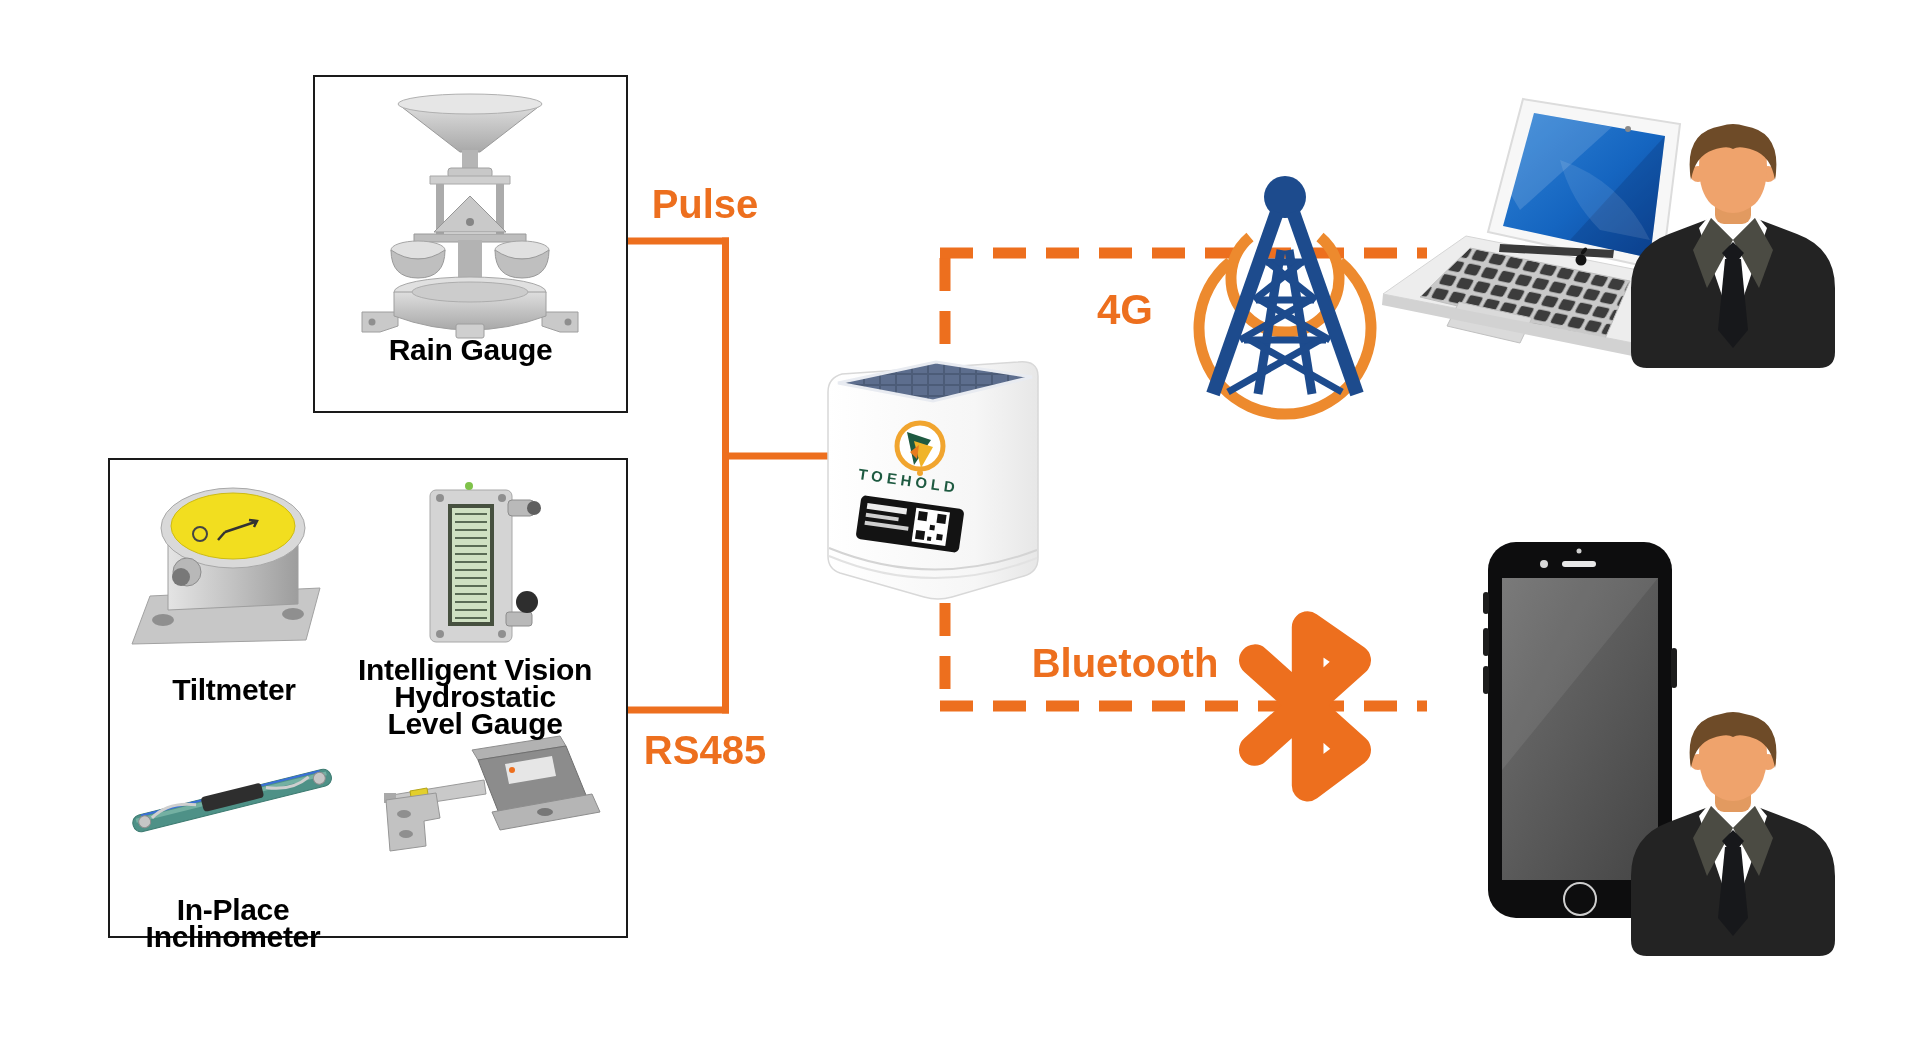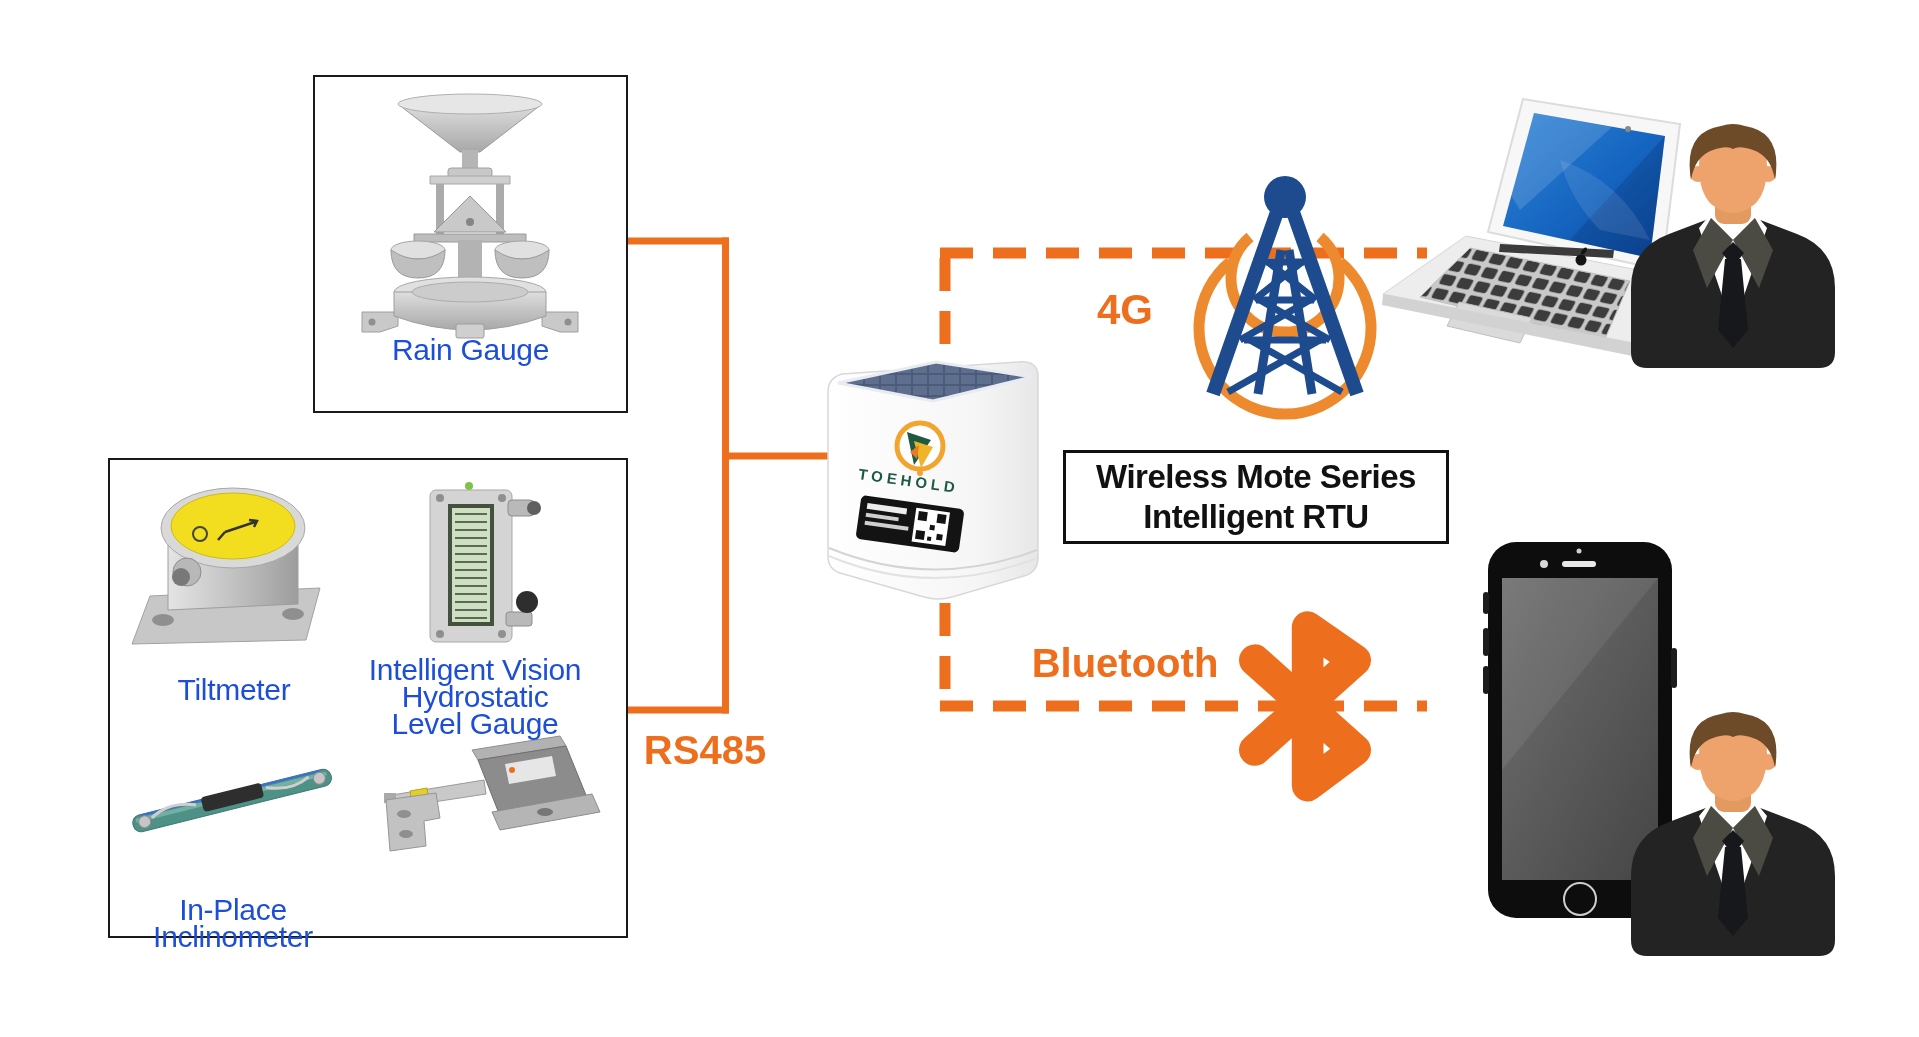--- a/index.html
+++ b/index.html
@@ -5,21 +5,21 @@
   html,body{margin:0;padding:0;background:#fff;}
   .stage{
     position:relative;width:1919px;height:1037px;background:#ffffff;overflow:hidden;
     font-family:"Liberation Sans",sans-serif;color:#1f1f1f;
   }
   .absbox{position:absolute;box-sizing:border-box;}
   .frame{border:2px solid #1a1a1a;background:transparent;z-index:1;}
   .gfx{position:absolute;left:0;top:0;z-index:2;}
   .lbl{
     position:absolute;z-index:3;text-align:center;white-space:pre-line;
-    font-weight:400;color:#1d4ed8;
+    font-weight:700;color:#000000;
   }
   .sensor-lbl{font-size:30px;line-height:27px;letter-spacing:-0.3px;}
   .conn-lbl{color:#ED6F1E;font-weight:600;}
   .caption-box{
     position:absolute;z-index:3;border:3px solid #101010;background:#ffffff;
     display:flex;align-items:center;justify-content:center;text-align:center;
     font-size:33px;font-weight:600;line-height:40px;letter-spacing:-0.5px;
     white-space:pre-line;color:#111;
   }
 </style>
@@ -284,20 +284,19 @@
 
   <div class="lbl sensor-lbl" style="left:313px;top:336px;width:315px;">Rain Gauge</div>
 
   <div class="lbl sensor-lbl" style="left:128px;top:676px;width:212px;">Tiltmeter</div>
   <div class="lbl sensor-lbl" style="left:330px;top:656px;width:290px;">Intelligent Vision
 Hydrostatic
 Level Gauge</div>
   <div class="lbl sensor-lbl" style="left:118px;top:896px;width:230px;">In-Place
 Inclinometer</div>
 
+  <div class="lbl conn-lbl" style="left:600px;top:182px;width:210px;font-size:40px;">Pulse</div>
   <div class="lbl conn-lbl" style="left:600px;top:728px;width:210px;font-size:40px;">RS485</div>
   <div class="lbl conn-lbl" style="left:1040px;top:274px;width:170px;font-size:42px;margin-top:12px;">4G</div>
   <div class="lbl conn-lbl" style="left:1020px;top:641px;width:210px;font-size:40px;">Bluetooth</div>
 
-  <div class="caption-box" style="left:1063px;top:450px;width:380px;height:88px;">Wireless Mote Series
-Intelligent RTU</div>
 
 </div>
 
 </body></html>

